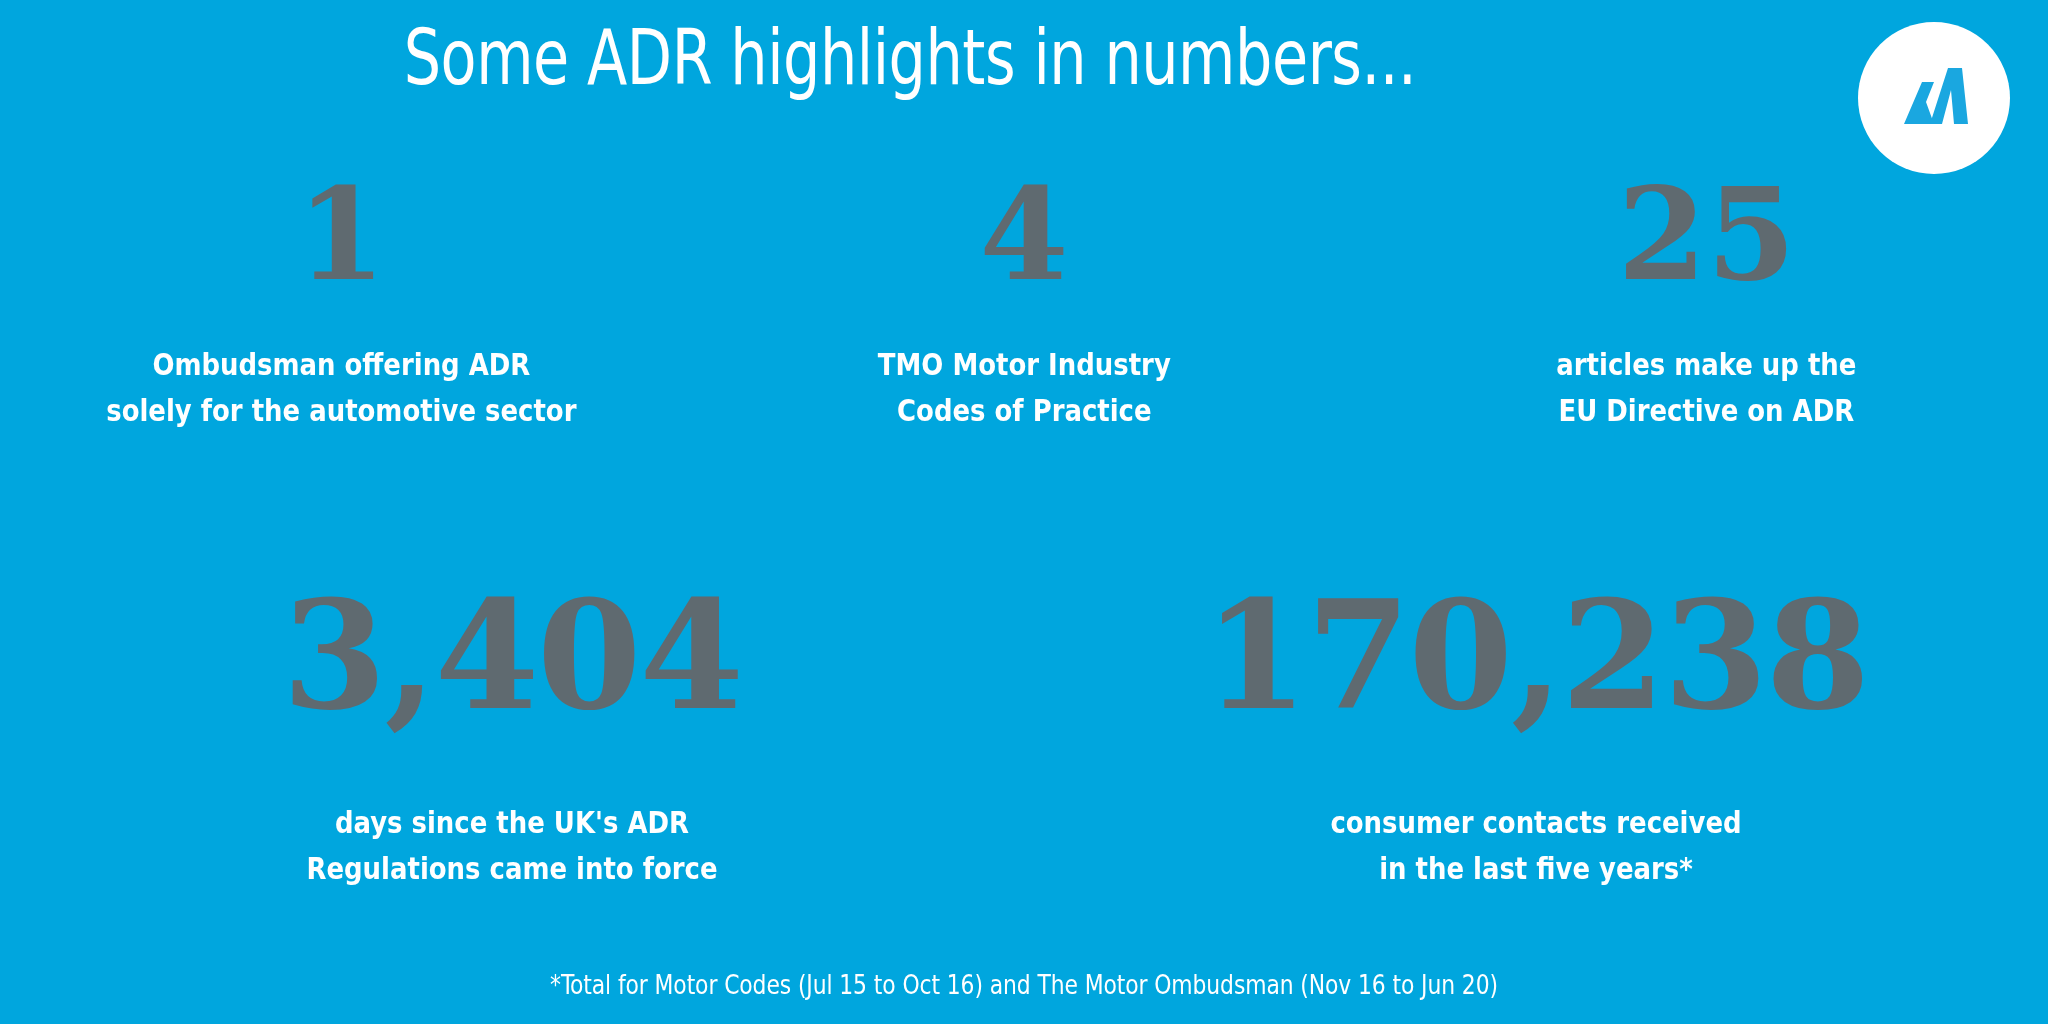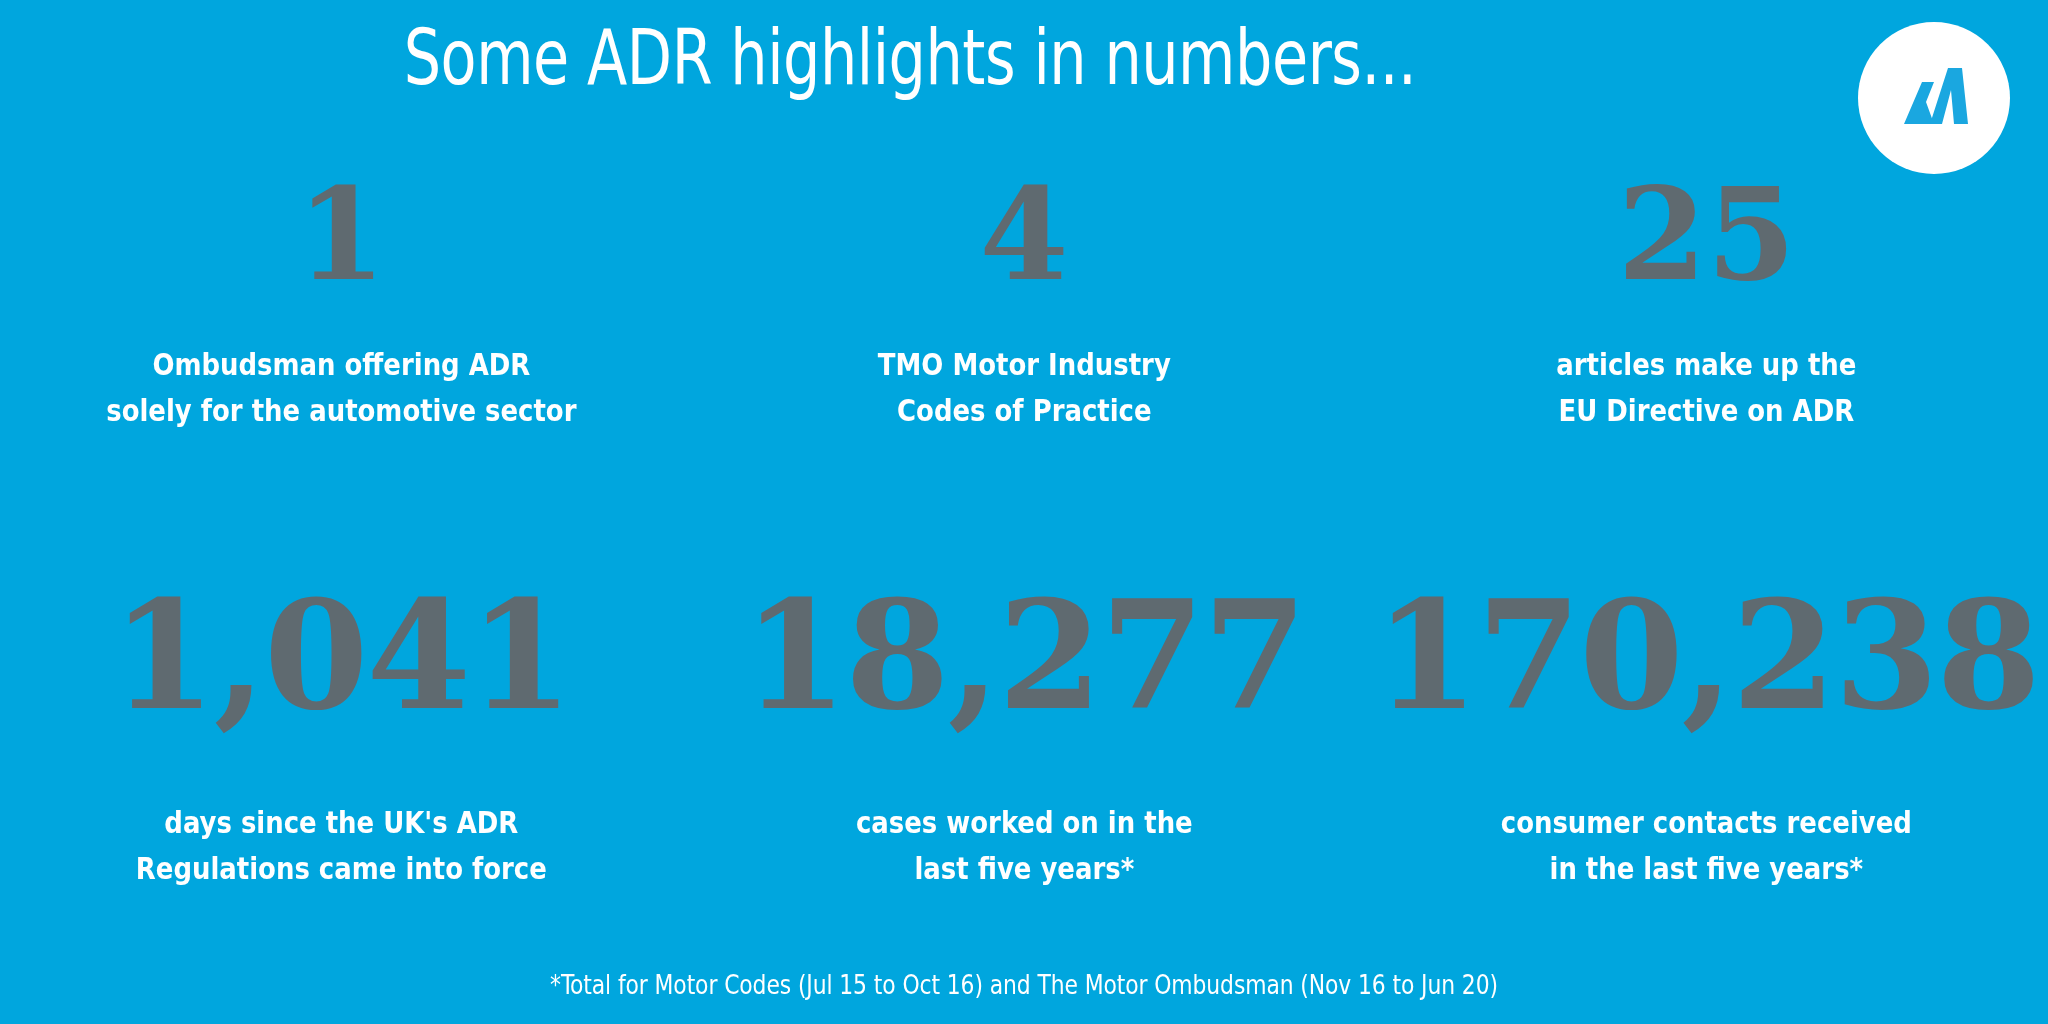--- a/index.html
+++ b/index.html
@@ -173,34 +173,27 @@
         <span class="caption-line">articles make up the</span>
         <span class="caption-line">EU Directive on ADR</span>
       </div>
     </div>
 
   </div>
 
   <div class="stats-row row-2">
 
     <div class="stat-cell">
-      <span class="stat-number">1,041</span>
+      <span class="stat-number">3,404</span>
       <div class="stat-caption">
         <span class="caption-line">days since the UK's ADR</span>
         <span class="caption-line">Regulations came into force</span>
       </div>
     </div>
 
-    <div class="stat-cell">
-      <span class="stat-number">18,277</span>
-      <div class="stat-caption">
-        <span class="caption-line">cases worked on in the</span>
-        <span class="caption-line">last five years*</span>
-      </div>
-    </div>
 
     <div class="stat-cell">
       <span class="stat-number">170,238</span>
       <div class="stat-caption">
         <span class="caption-line">consumer contacts received</span>
         <span class="caption-line">in the last five years*</span>
       </div>
     </div>
 
   </div>

